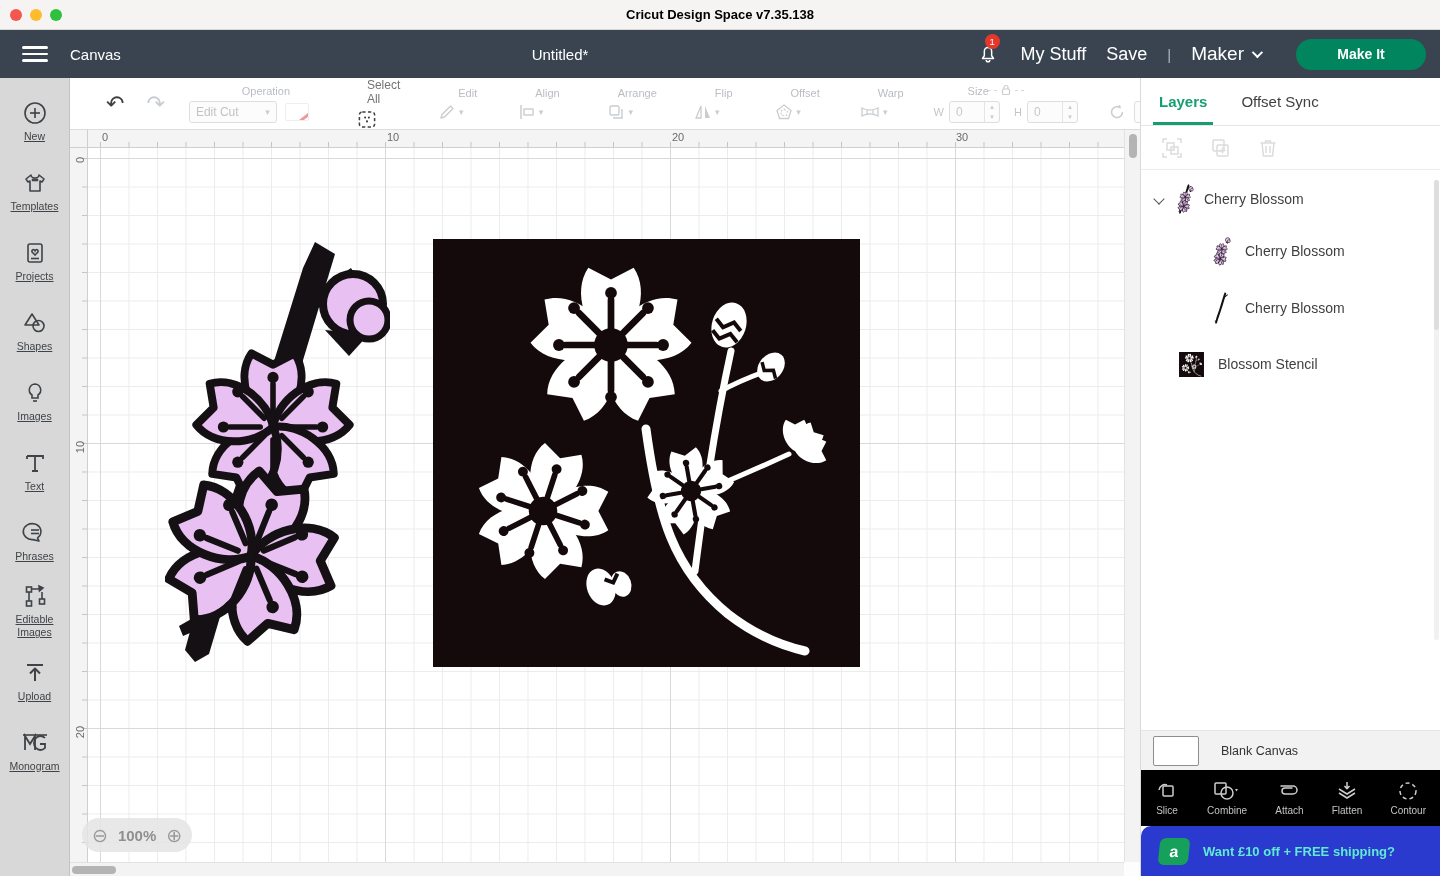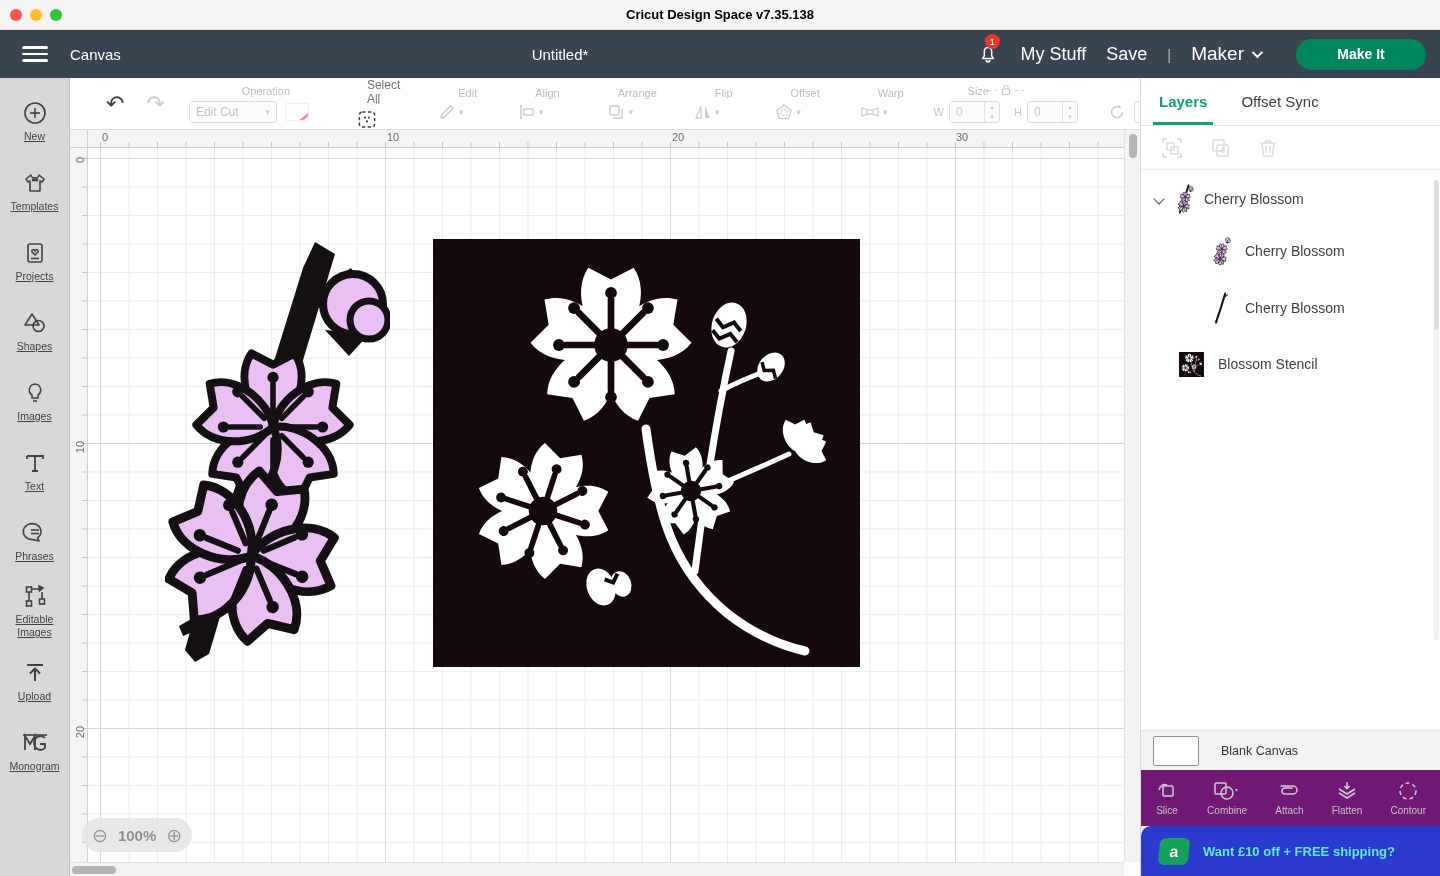--- a/index.html
+++ b/index.html
@@ -100,21 +100,21 @@
   .lrow .name { font-size:14px; color:#3f3f3f; }
   .lrow.group { height:46px; padding-left:14px; gap:10px;}
   .gchev { width:8px; height:8px; border-right:1.8px solid #555; border-bottom:1.8px solid #555; transform:rotate(45deg); margin-right:4px;}
   .lrow.child { height:57px; padding-left:72px; gap:14px;}
   .lrow.stencil { height:56px; padding-left:38px; gap:14px;}
   .pscroll { position:absolute; right:1px; top:10px; width:5px; height:460px; background:#f1f1f1; border-radius:3px;}
   .pthumb { position:absolute; right:0; top:0; width:5px; height:150px; background:#dedede; border-radius:3px;}
   .blankrow { height:40px; background:#f2f2f2; border-top:1px solid #e6e6e6; display:flex; align-items:center; padding-left:12px; gap:22px;}
   .blankswatch { width:46px; height:30px; background:#fff; border:1px solid #8e8e8e; border-radius:2px; cursor:pointer;}
   .blanklbl { font-size:12.5px; color:#333; }
-  .actionsrow { height:56px; background:#701a75; display:flex; align-items:center; justify-content:space-between; padding:0 14px;}
+  .actionsrow { height:56px; background:#000000; display:flex; align-items:center; justify-content:space-between; padding:0 14px;}
   .act { display:flex; flex-direction:column; align-items:center; gap:3px; cursor:pointer;}
   .act svg { stroke:#cdcdcd; fill:none; stroke-width:1.5;}
   .act .albl { font-size:10px; color:#c3c3c3; }
   .banner { height:50px; background:#2b3ace; border-radius:10px 0 0 0; display:flex; align-items:center; padding-left:18px; gap:14px; cursor:pointer;}
   .blogo { width:30px; height:27px; background:#17a05c; border-radius:6px; transform:skewX(-6deg); display:flex; align-items:center; justify-content:center; color:#fff; font-weight:bold; font-size:16px;}
   .btext { color:#5eead4; font-size:13px; font-weight:bold; }
 </style>
 </head>
 <body>
 

